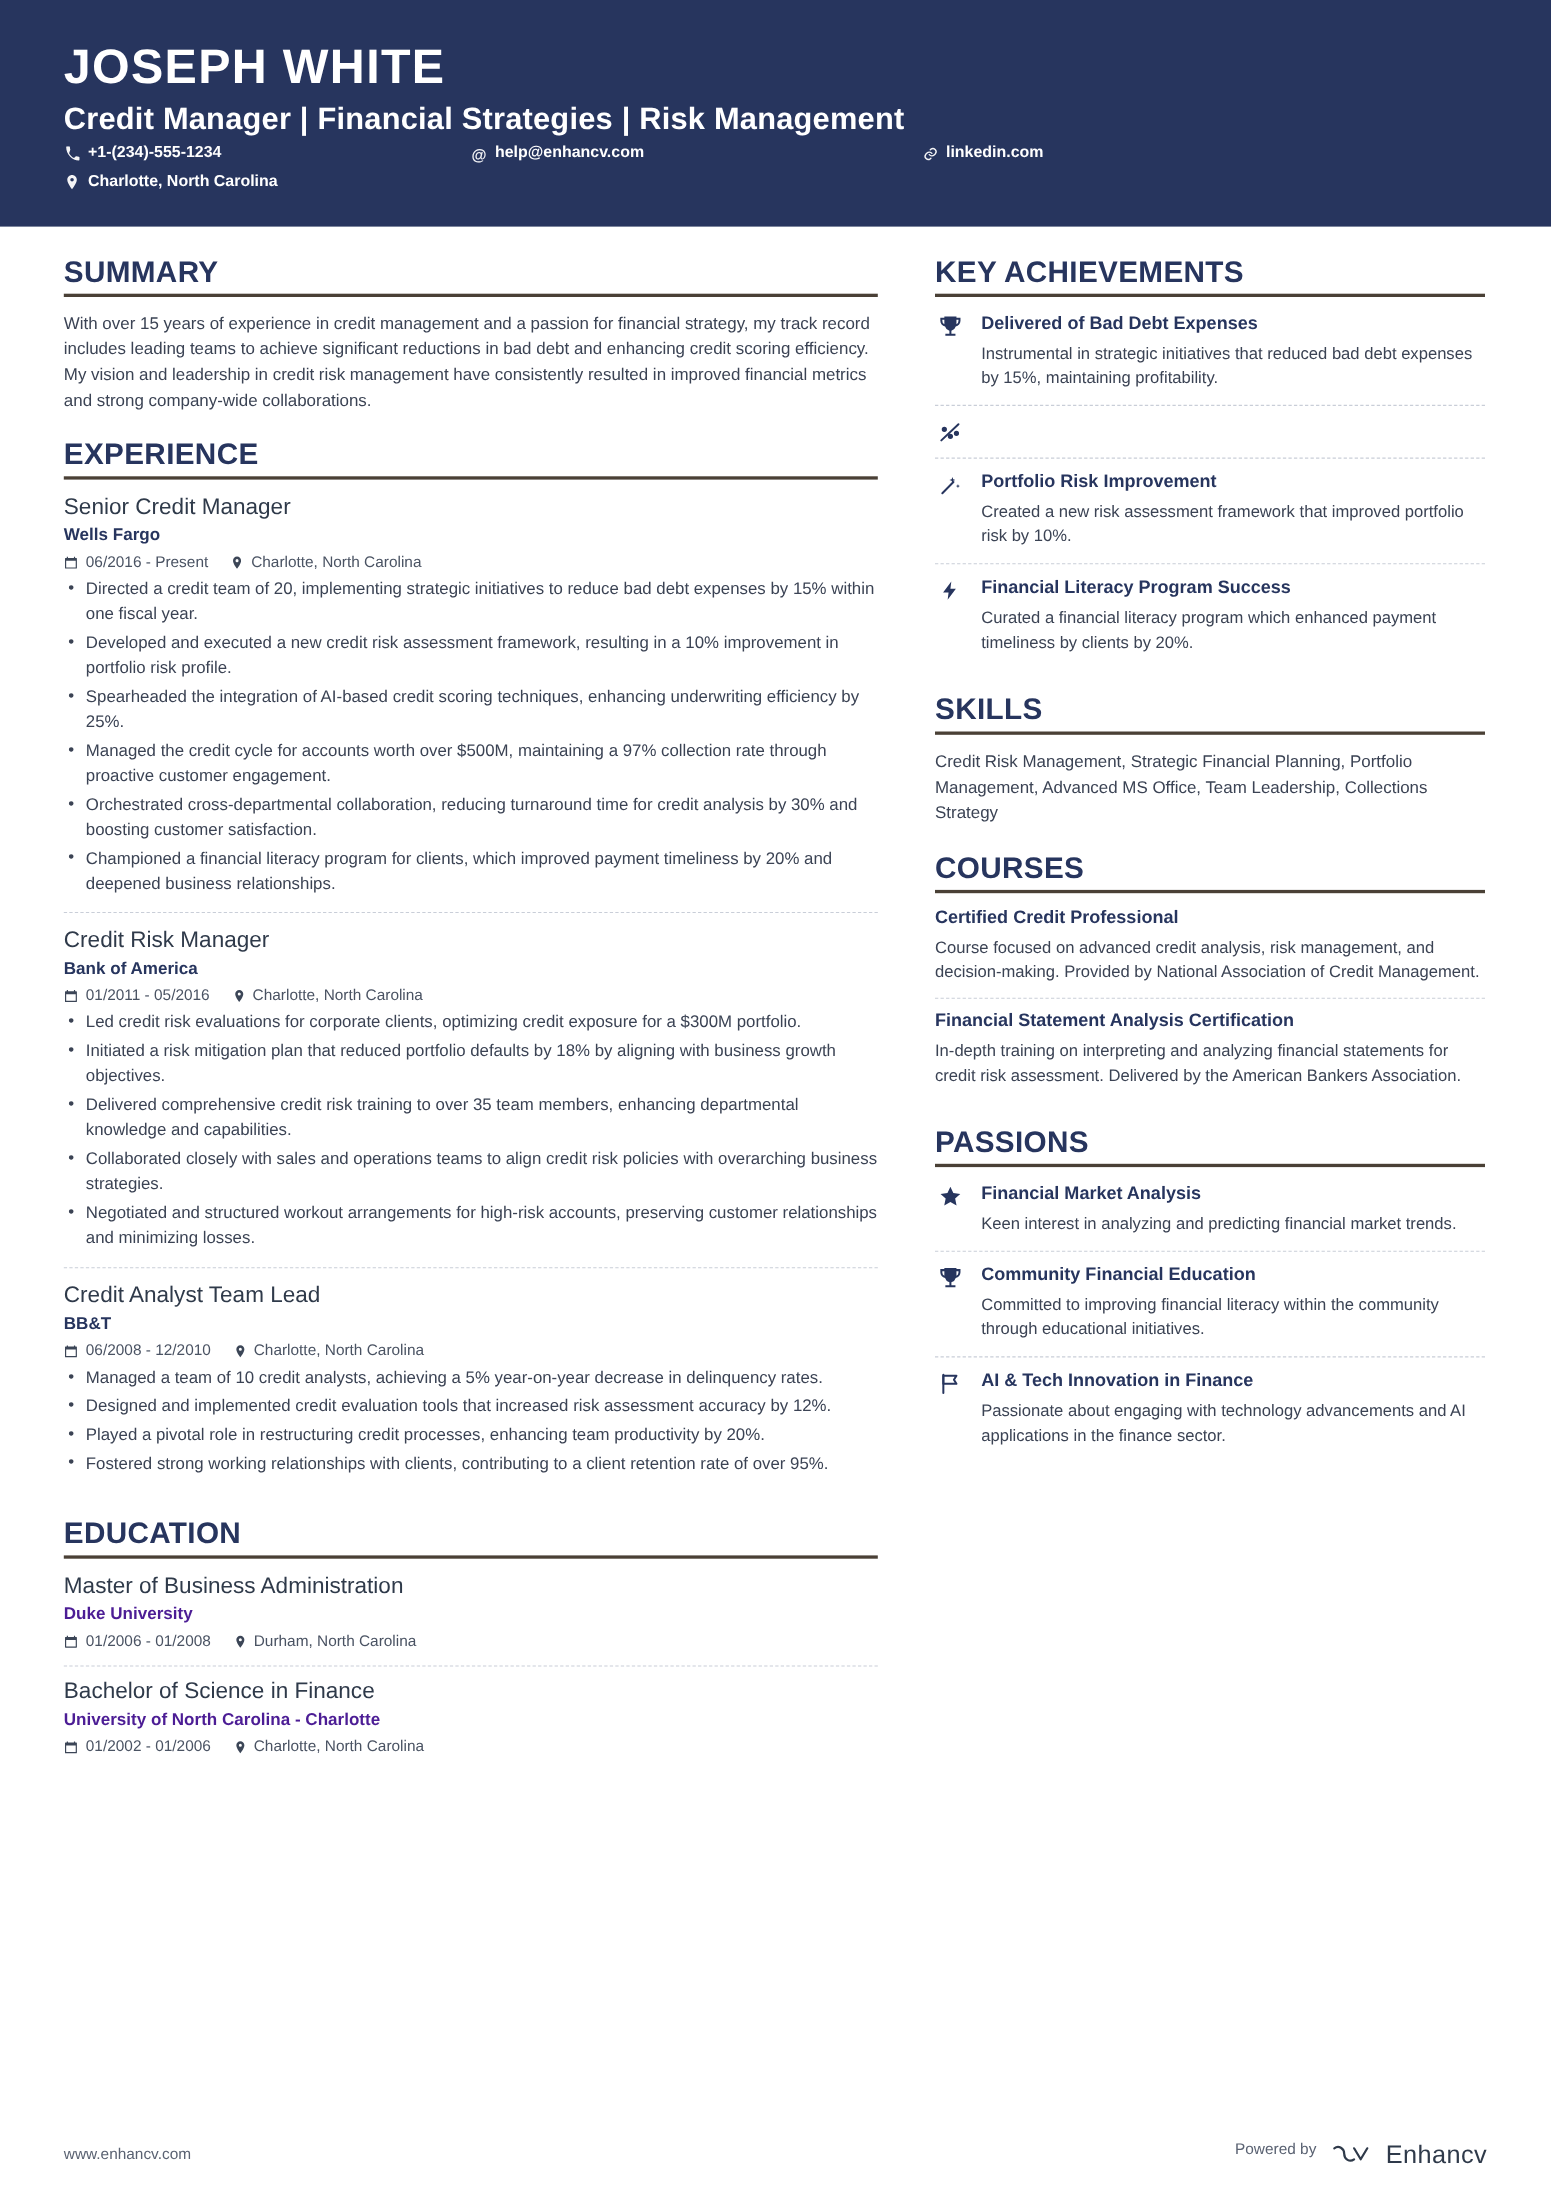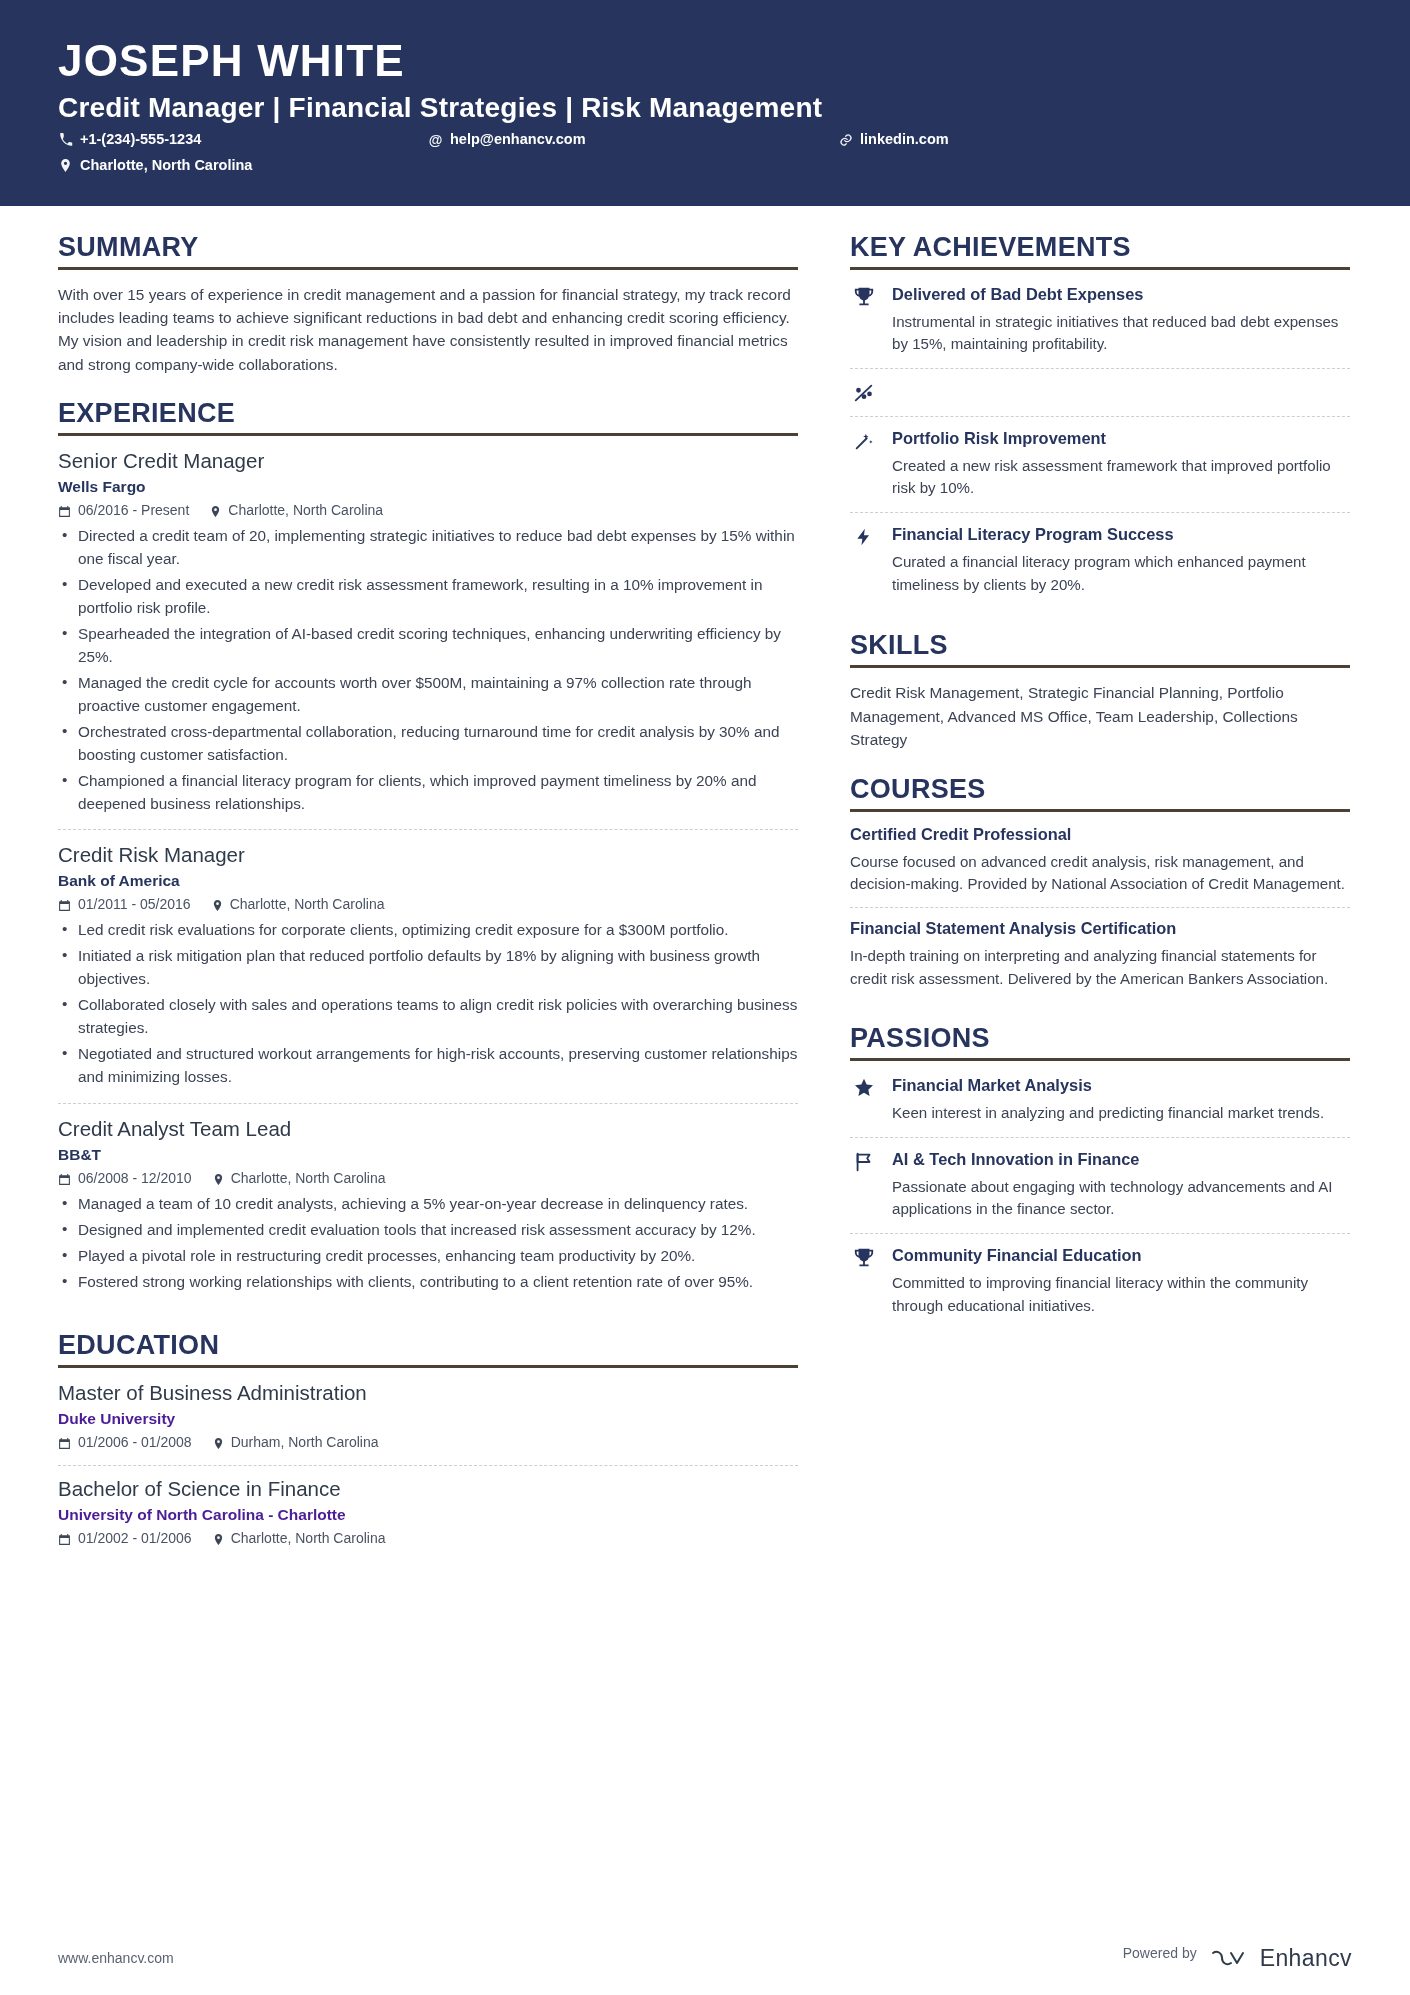--- a/index.html
+++ b/index.html
@@ -320,20 +320,21 @@
                 <svg width="11" height="13" viewBox="0 0 24 24" fill="#3c4657">
                     <path d="M12 0C7.6 0 4 3.6 4 8c0 6 8 16 8 16s8-10 8-16c0-4.4-3.6-8-8-8zm0 11a3 3 0 1 1 0-6 3 3 0 0 1 0 6z"></path>
                   </svg>
               </span>
               <span>Charlotte, North Carolina</span>
             </span>
           </div>
           <ul class="bullets">
             <li>Led credit risk evaluations for corporate clients, optimizing credit exposure for a $300M portfolio.</li>
             <li>Initiated a risk mitigation plan that reduced portfolio defaults by 18% by aligning with business growth objectives.</li>
+            <li>Delivered comprehensive credit risk training to over 35 team members, enhancing departmental knowledge and capabilities.</li>
             <li>Collaborated closely with sales and operations teams to align credit risk policies with overarching business strategies.</li>
             <li>Negotiated and structured workout arrangements for high-risk accounts, preserving customer relationships and minimizing losses.</li>
           </ul>
         </div>
 
         <div class="job">
           <h3 class="job-title">Credit Analyst Team Lead</h3>
           <div class="job-company">BB&amp;T</div>
           <div class="meta-row">
             <span class="meta-item">
@@ -502,40 +503,40 @@
               </svg>
           </div>
           <div class="ach-body">
             <div class="ach-title">Financial Market Analysis</div>
             <p class="ach-text">Keen interest in analyzing and predicting financial market trends.</p>
           </div>
         </div>
 
         <div class="ach">
           <div class="ach-ico">
+            <svg width="22" height="22" viewBox="0 0 24 24" fill="#27355e">
+                <path d="M18 3V2H6v1H2v3c0 2.8 2 5.1 4.7 5.7A6 6 0 0 0 11 15.9V19H7v2h10v-2h-4v-3.1a6 6 0 0 0 4.3-4.2C20 11.1 22 8.8 22 6V3h-4zM4 6V5h2v4.6A3.9 3.9 0 0 1 4 6zm16 0a3.9 3.9 0 0 1-2 3.6V5h2v1z"></path>
+              </svg>
+          </div>
+          <div class="ach-body">
+            <div class="ach-title">Community Financial Education</div>
+            <p class="ach-text">Committed to improving financial literacy within the community through educational initiatives.</p>
+          </div>
+        </div>
+
+        <div class="ach">
+          <div class="ach-ico">
             <svg width="22" height="22" viewBox="0 0 24 24" fill="none" stroke="#27355e" stroke-width="2" stroke-linecap="round" stroke-linejoin="round">
                 <path d="M5 21V3"></path>
                 <path d="M5 4h13l-2.5 4L18 12H5z"></path>
               </svg>
           </div>
           <div class="ach-body">
             <div class="ach-title">AI &amp; Tech Innovation in Finance</div>
             <p class="ach-text">Passionate about engaging with technology advancements and AI applications in the finance sector.</p>
-          </div>
-        </div>
-
-        <div class="ach">
-          <div class="ach-ico">
-            <svg width="22" height="22" viewBox="0 0 24 24" fill="#27355e">
-                <path d="M18 3V2H6v1H2v3c0 2.8 2 5.1 4.7 5.7A6 6 0 0 0 11 15.9V19H7v2h10v-2h-4v-3.1a6 6 0 0 0 4.3-4.2C20 11.1 22 8.8 22 6V3h-4zM4 6V5h2v4.6A3.9 3.9 0 0 1 4 6zm16 0a3.9 3.9 0 0 1-2 3.6V5h2v1z"></path>
-              </svg>
-          </div>
-          <div class="ach-body">
-            <div class="ach-title">Community Financial Education</div>
-            <p class="ach-text">Committed to improving financial literacy within the community through educational initiatives.</p>
           </div>
         </div>
       </div>
 
     </div>
   </div>
 
   <div class="footer">
     <div>www.enhancv.com</div>
     <div class="footer-right">

